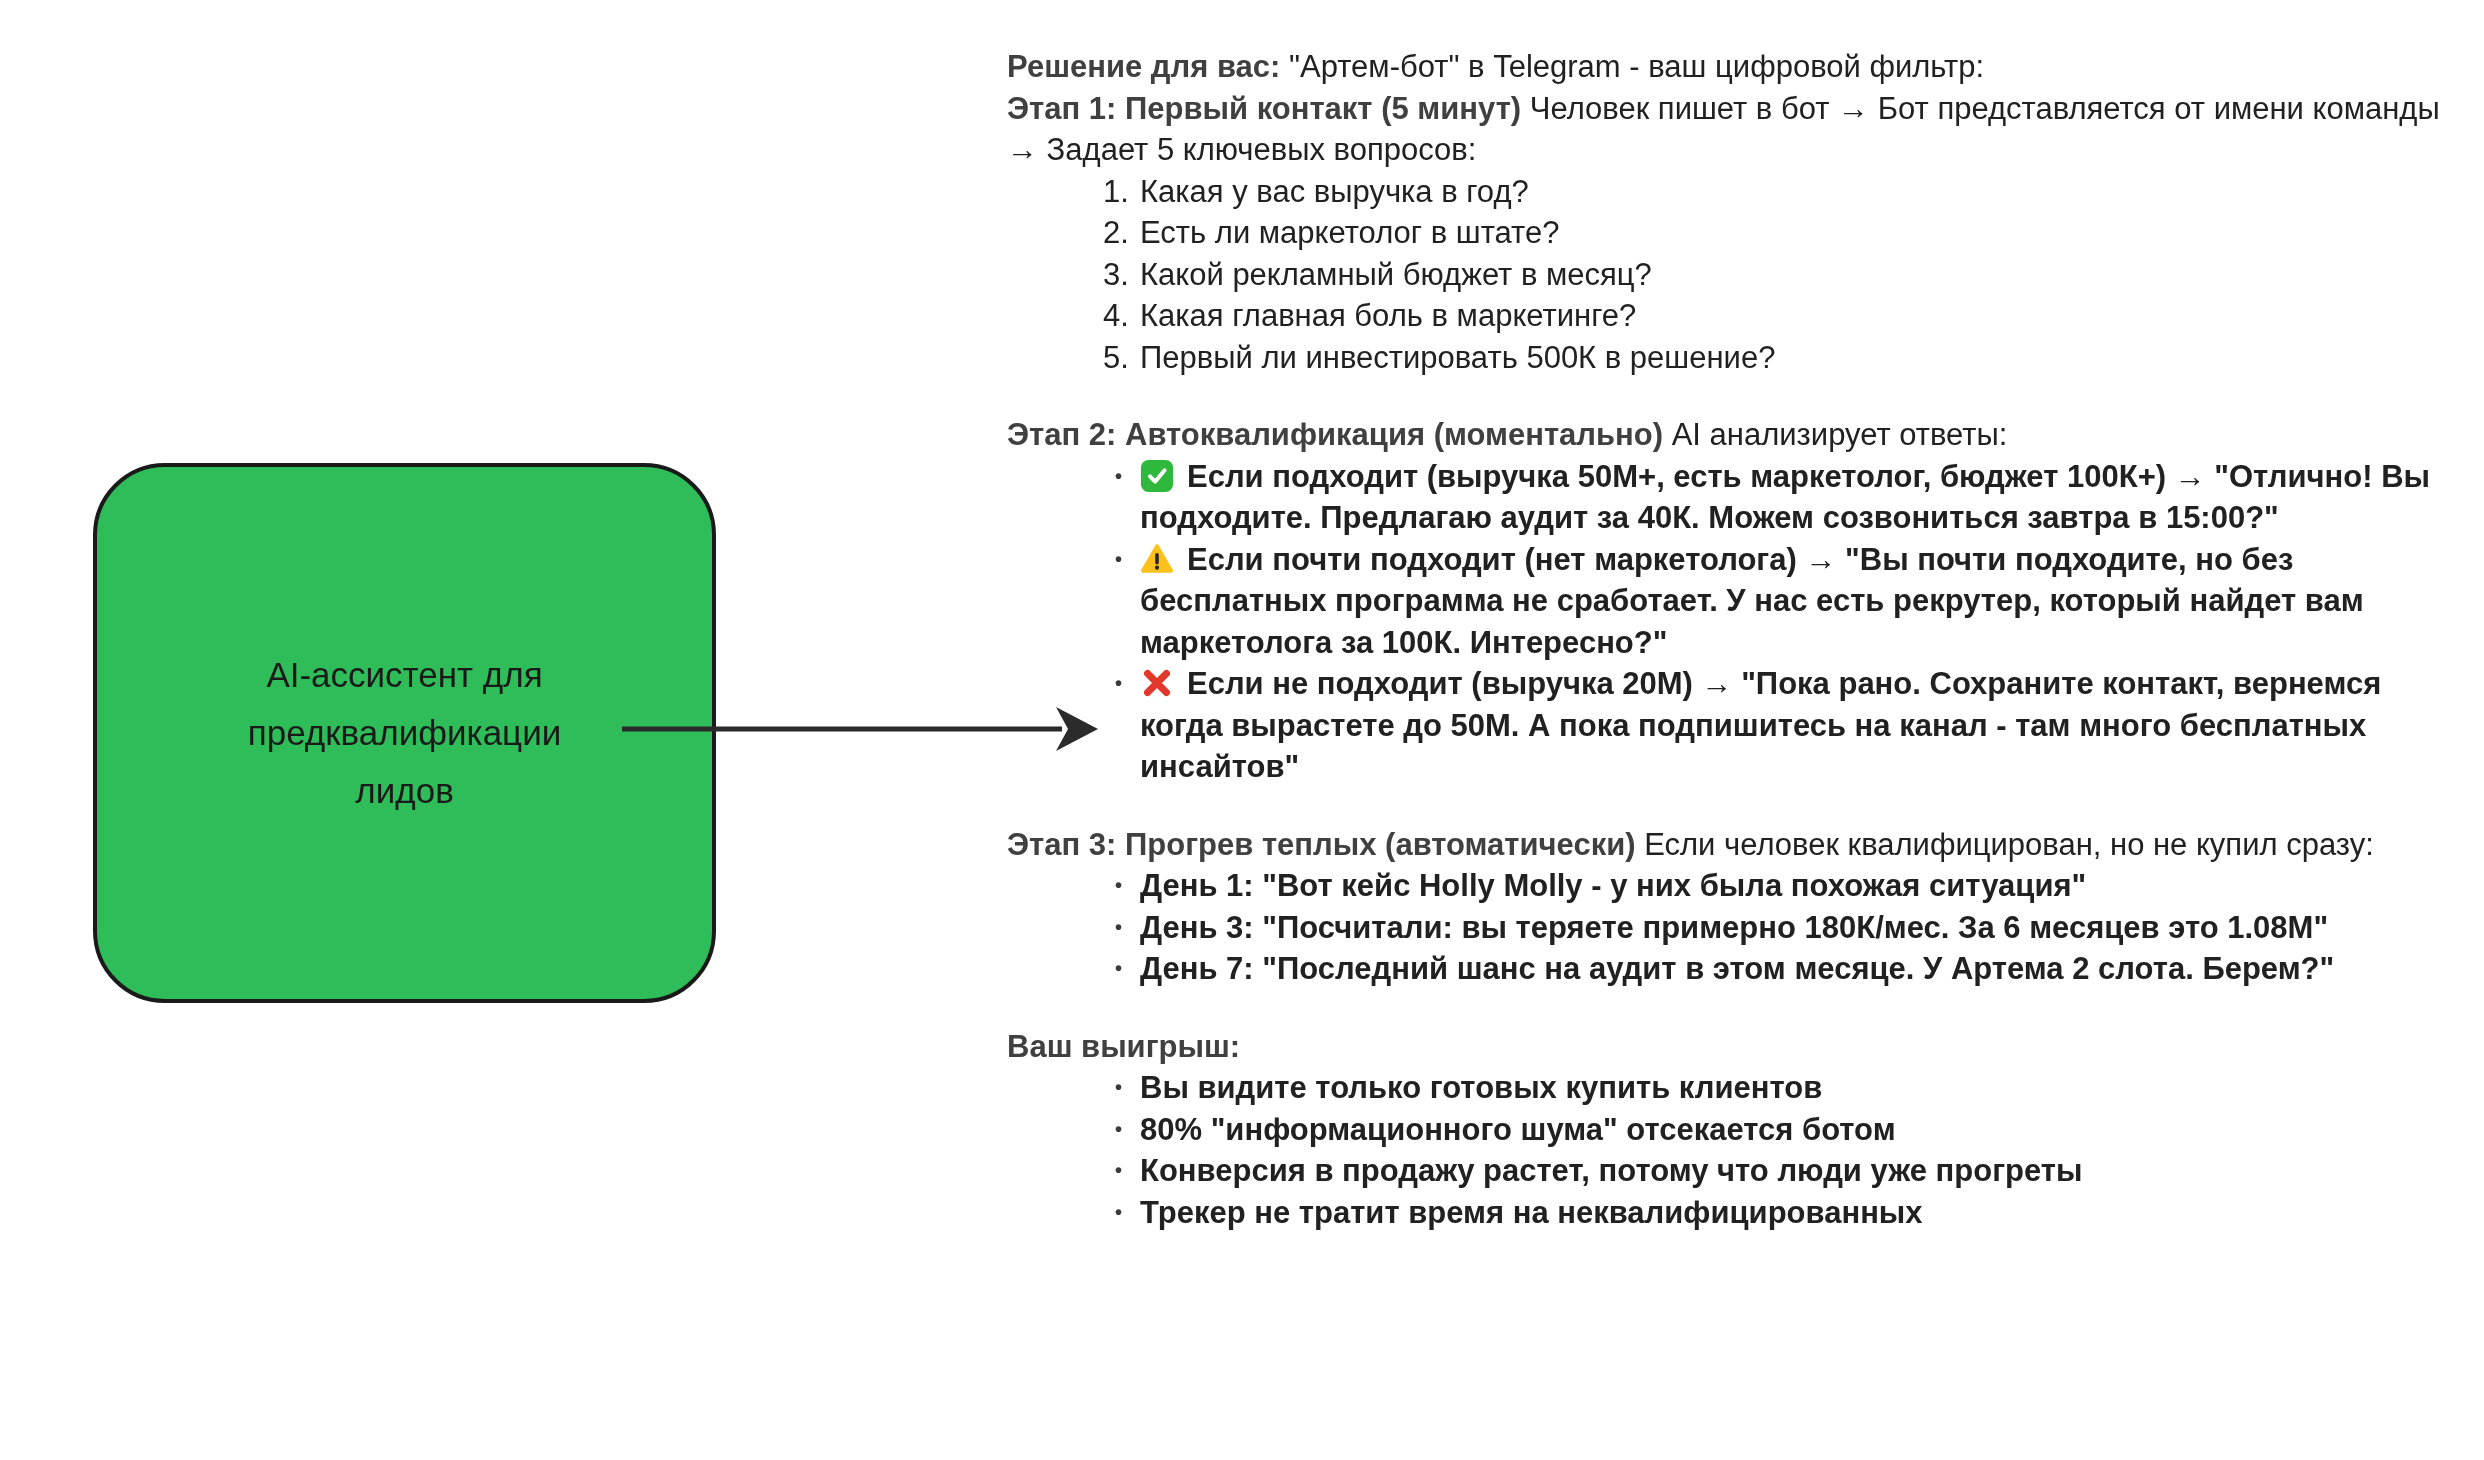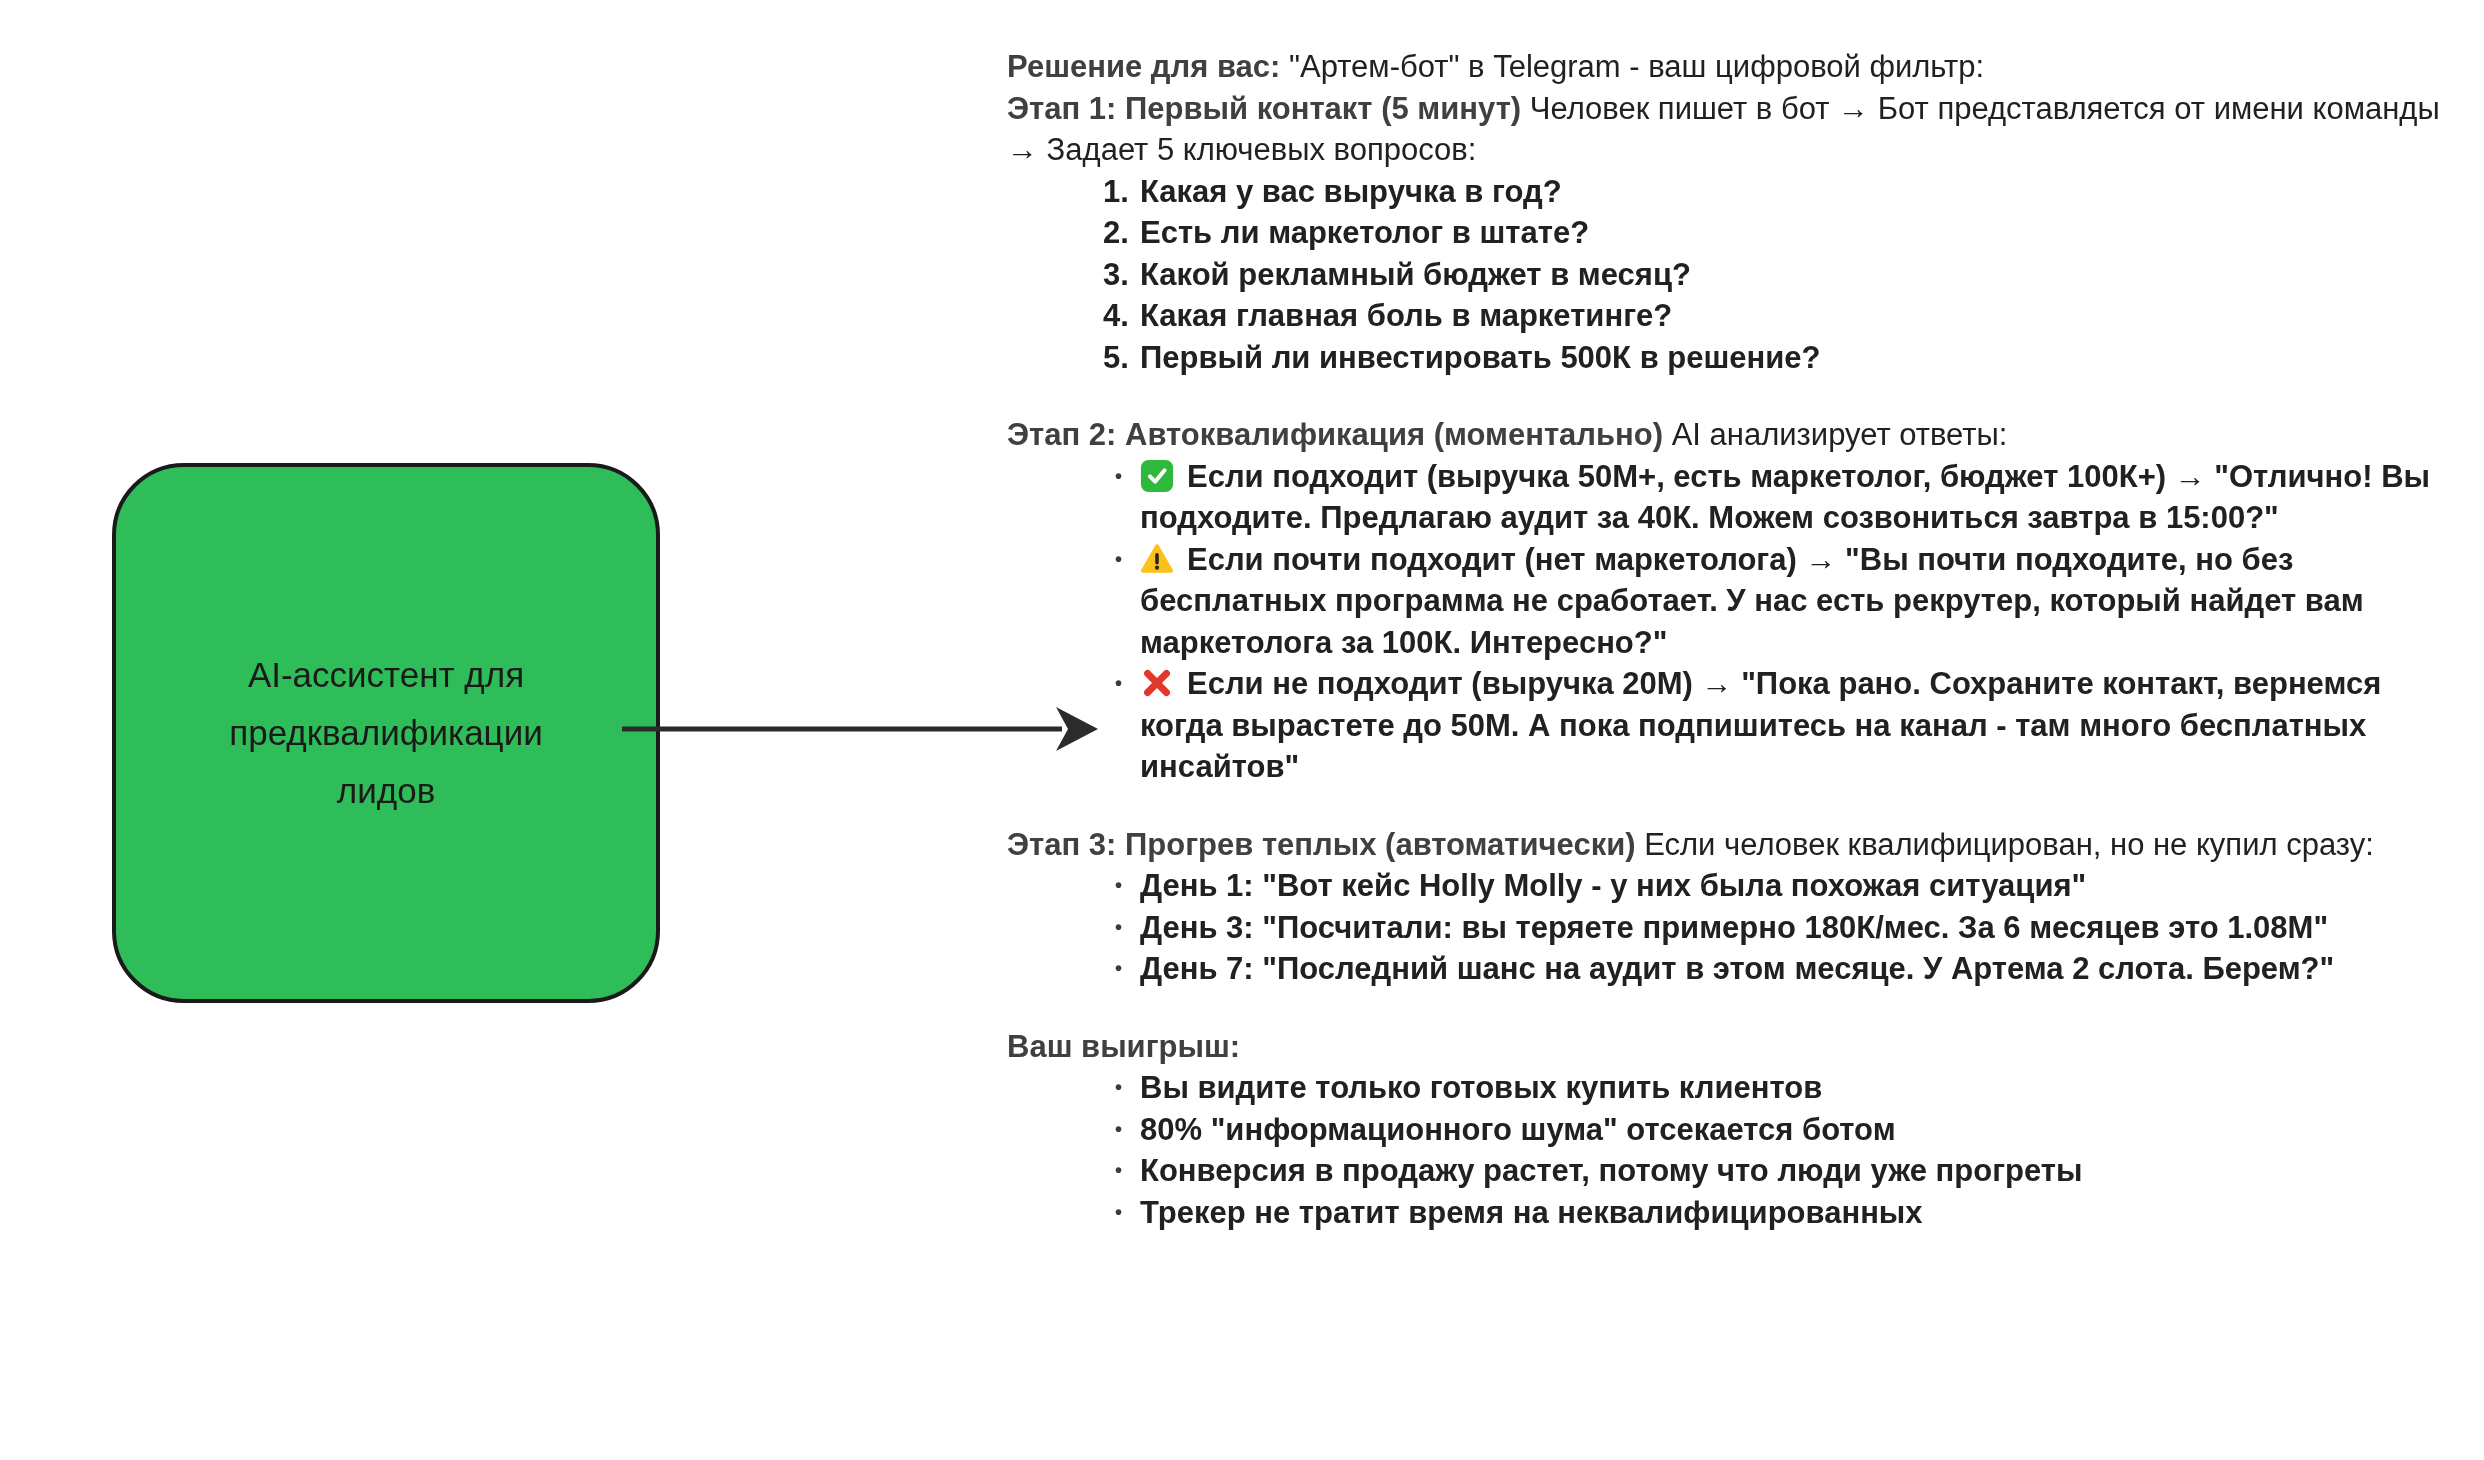--- a/index.html
+++ b/index.html
@@ -5,21 +5,21 @@
   html,body{margin:0;padding:0;}
   body{
     width:2484px;height:1460px;position:relative;background:#ffffff;
     font-family:"Liberation Sans","DejaVu Sans",sans-serif;
     color:#212121;
     -webkit-font-smoothing:antialiased;
   }
 
   
   .node{
-    position:absolute;left:112px;top:463px;width:548px;height:540px;
+    position:absolute;left:93px;top:463px;width:623px;height:540px;
     box-sizing:border-box;
     background:#2ebd59;
     border:4px solid #1a1a1a;
     border-radius:72px;
     display:flex;align-items:center;justify-content:center;
   }
   .node-label{
     max-width:400px;
     text-align:center;
     font-size:35px;line-height:58px;
@@ -32,21 +32,21 @@
   
   .content{
     position:absolute;left:1007px;top:46px;width:1448px;
     font-size:31px;line-height:41.5px;
   }
   .content b{color:#404040;}
   .para{margin:0;}
   .section-gap{margin-top:36px;}
 
   ol.qlist{list-style:none;margin:0;padding:0;counter-reset:q;}
-  ol.qlist li{position:relative;padding-left:133px;counter-increment:q;font-weight:bold;}
+  ol.qlist li{position:relative;padding-left:133px;counter-increment:q;}
   ol.qlist li::before{
     content:counter(q) ".";
     position:absolute;left:96px;top:0;
   }
 
   ul.blist{list-style:none;margin:0;padding:0;}
   ul.blist li{position:relative;padding-left:133px;font-weight:bold;}
   ul.blist li::before{
     content:"•";
     position:absolute;left:108px;top:0;

